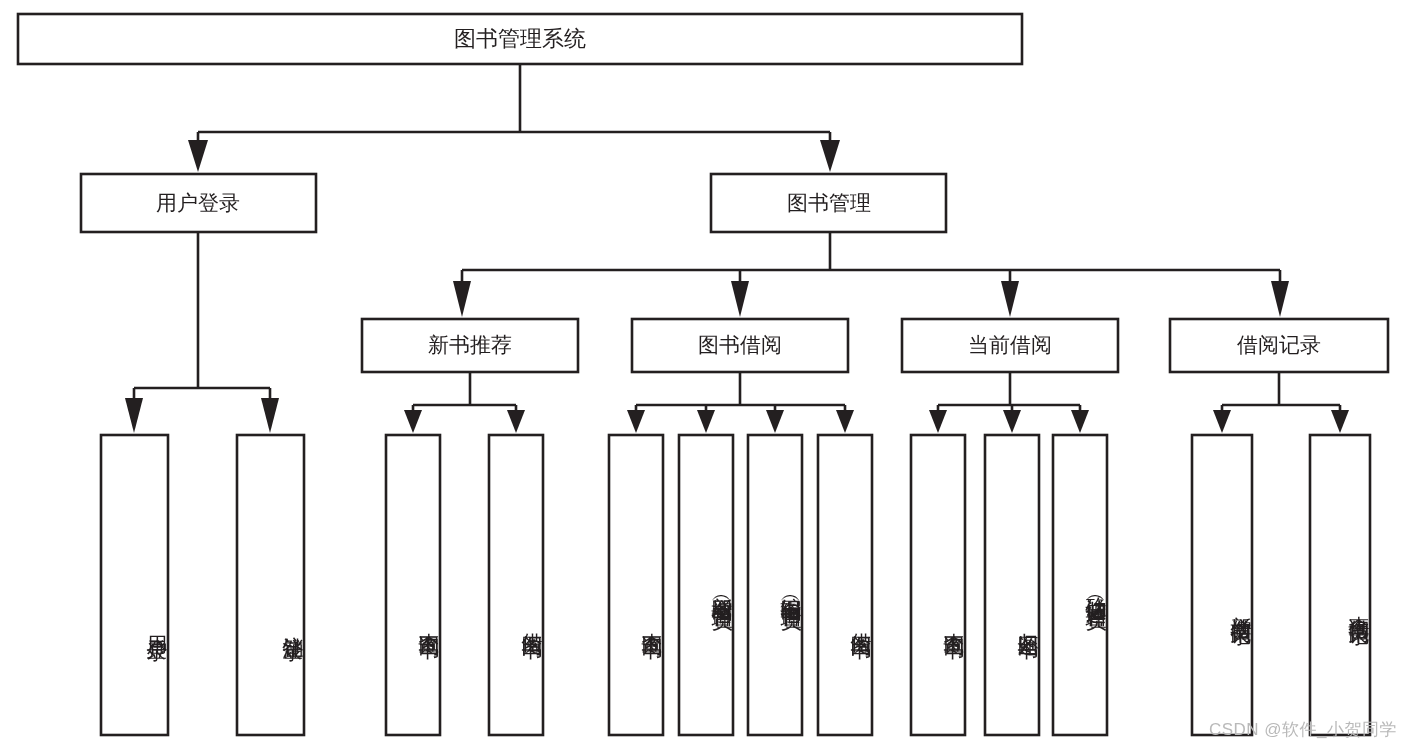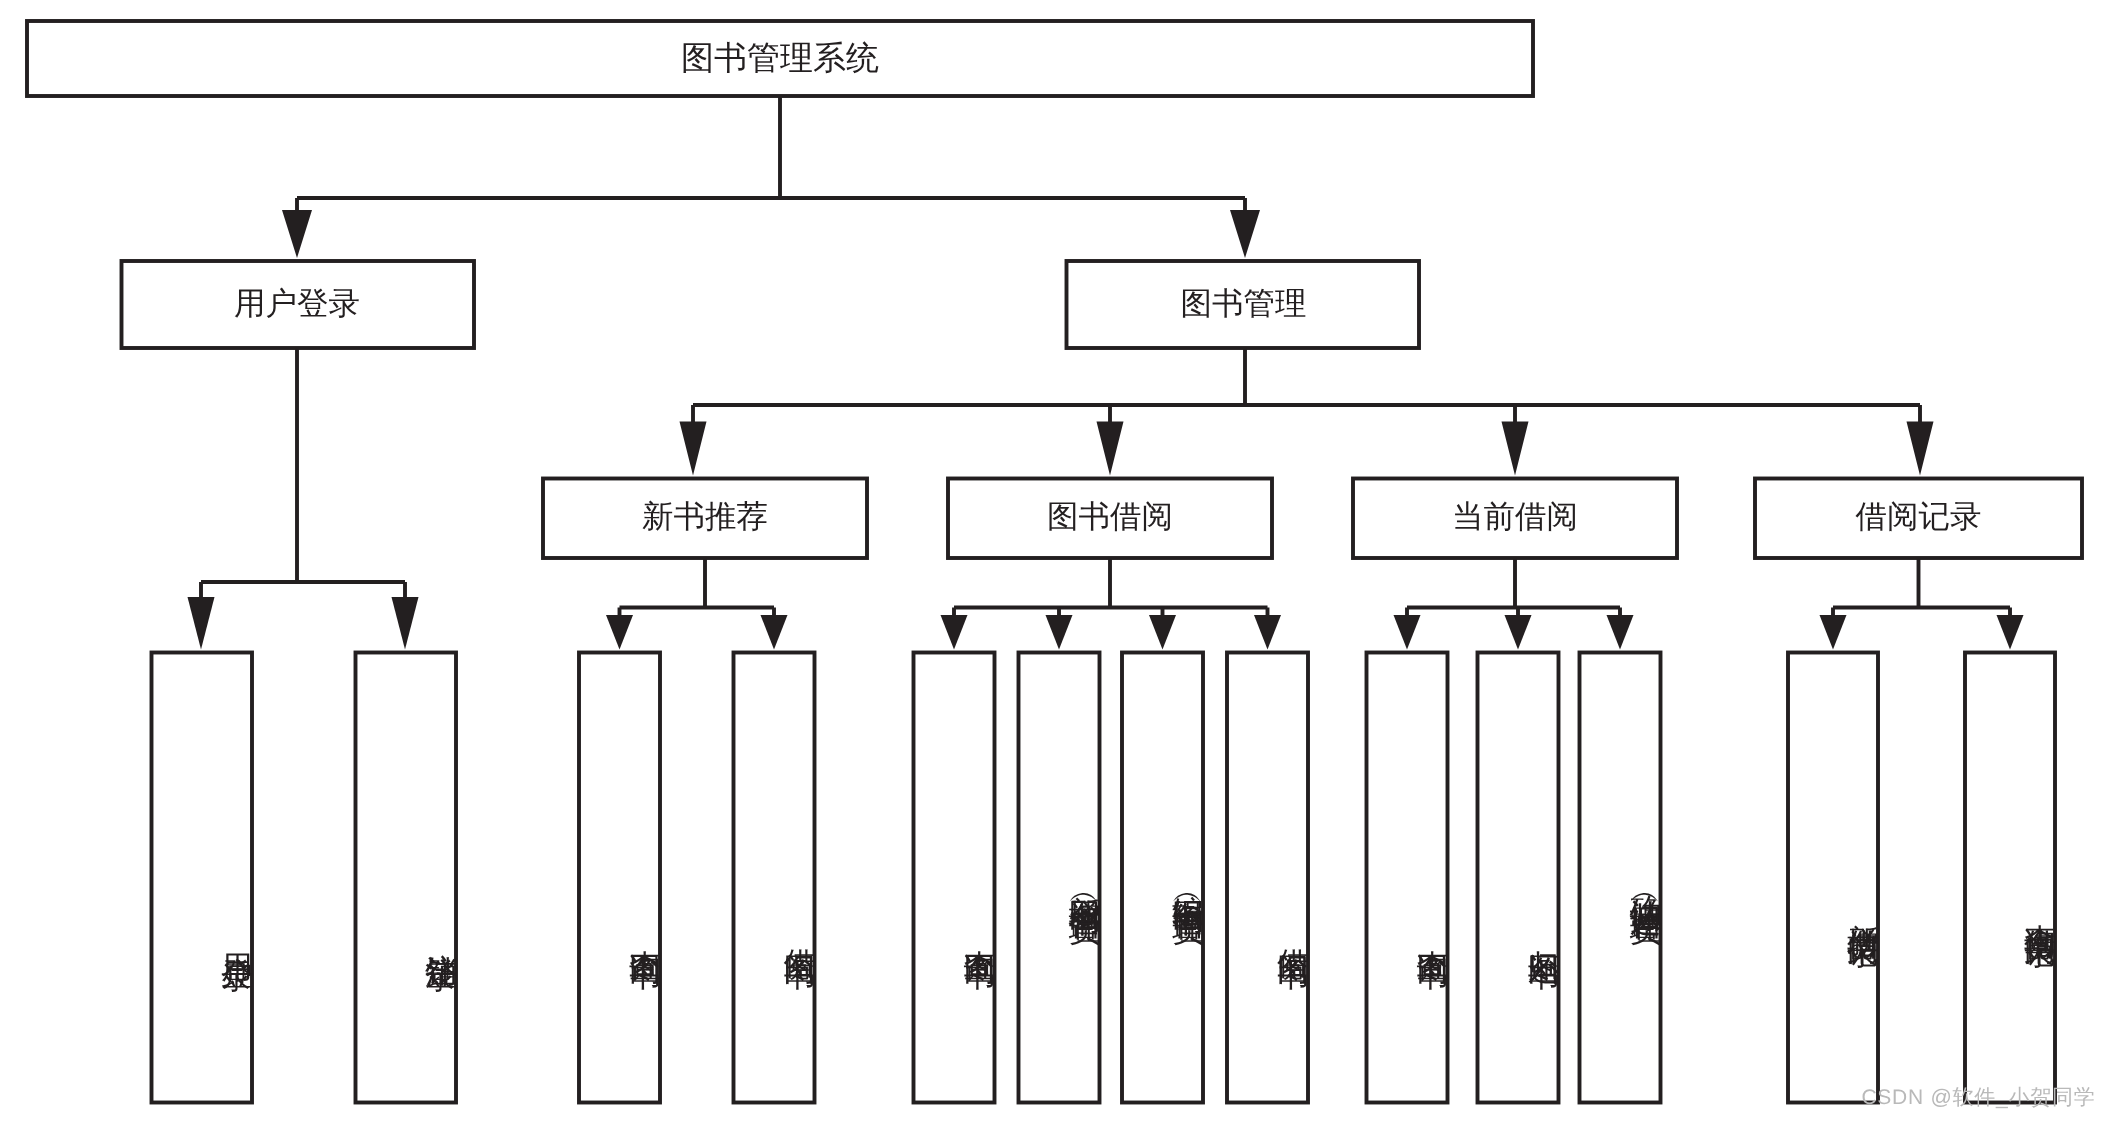--- a/index.html
+++ b/index.html
@@ -64,21 +64,21 @@
     align-items: flex-start;
     justify-content: center;
     white-space: nowrap;
     pointer-events: none;
   }
   .watermark {
     position: absolute;
     right: 8px;
     bottom: 6px;
     font-family: "Liberation Sans", "DejaVu Sans", sans-serif;
-    font-size: 14px;
+    font-size: 17px;
     color: #b9b9b9;
     white-space: nowrap;
     letter-spacing: 0.5px;
   }
 </style>
 </head>
 <body>
 
 <div id="diagram-root">
 

